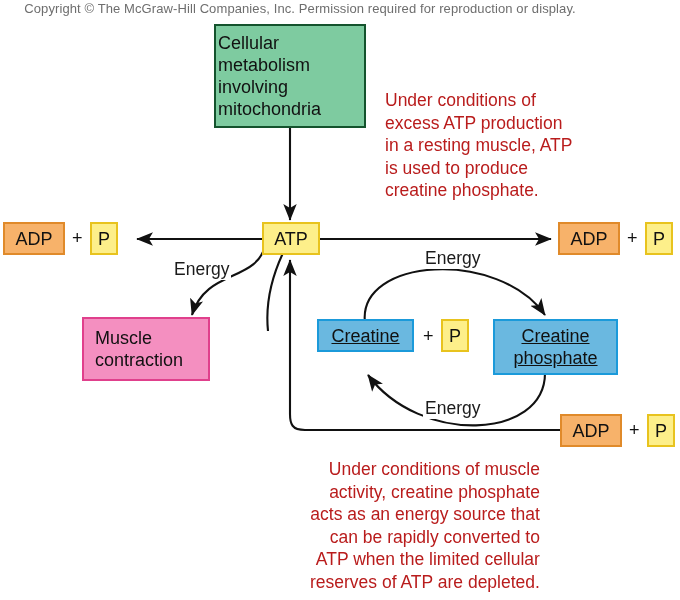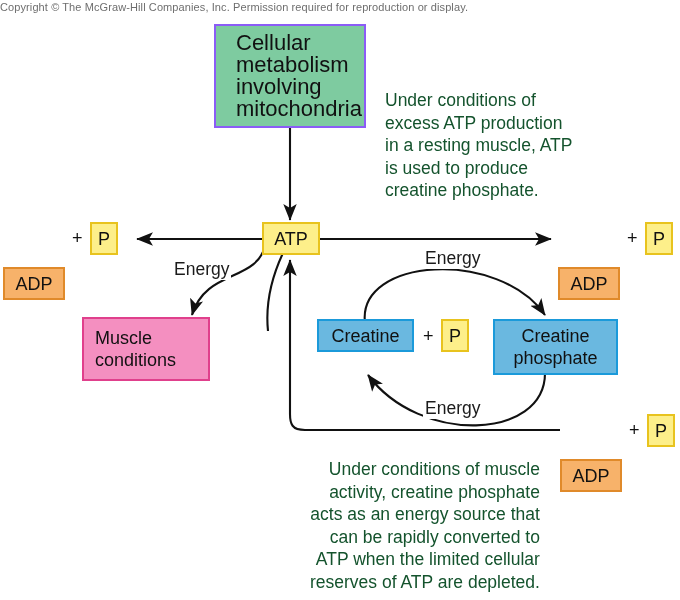--- a/index.html
+++ b/index.html
@@ -25,72 +25,73 @@
     top: 0;
     width: 680px;
     height: 600px;
     pointer-events: none;
   }
   .copyright {
     position: absolute;
     top: 1px;
     left: 0;
     width: 600px;
-    font-size: 11px;
+    text-align: center;
+    font-size: 13px;
     color: #6e6e6e;
     letter-spacing: 0.1px;
     white-space: nowrap;
   }
   .note {
     position: absolute;
     font-size: 17.5px;
     line-height: 22.6px;
-    color: #14532d;
+    color: #b91c1c;
     white-space: pre-line;
   }
   #note-left  { left: 44px;  top: 136px; }
   #note-right { left: 385px; top: 89px;  }
   #note-bottom{ left: 310px; top: 458px; text-align: right; }
 
   .nodebox {
     position: absolute;
     box-sizing: border-box;
     display: flex;
     align-items: center;
     justify-content: center;
     text-align: center;
     line-height: 22px;
     white-space: pre-line;
   }
   .green {
     background: #7ecba0;
-    border: 2px solid #8b5cf6;
-    font-size: 22px;
+    border: 2px solid #14532d;
+    font-size: 18px;
     justify-content: flex-start;
     text-align: left;
-    padding-left: 20px;
+    padding-left: 2px;
   }
   .pink {
     background: #f48fc0;
     border: 2px solid #e0408c;
     font-size: 18px;
     justify-content: flex-start;
     text-align: left;
     padding-left: 11px;
   }
   .blue {
     background: #6ab8e0;
     border: 2px solid #1b9ada;
     font-size: 18px;
+    text-decoration: underline;
   }
   .orange {
     background: #f7b26a;
     border: 2px solid #e08a2a;
     font-size: 18px;
-    margin-top: 45px;
   }
   .yellow {
     background: #fdef8a;
     border: 2px solid #e8c31e;
     font-size: 18px;
   }
   .plus {
     position: absolute;
     font-size: 18px;
     color: #111111;
@@ -154,21 +155,21 @@
   <div class="nodebox orange" id="box-adp-right" style="left:558px; top:222px; width:62px; height:33px;">
     <span>ADP</span>
   </div>
   <div class="plus" style="left:627px; top:228px;">+</div>
   <div class="nodebox yellow" id="box-p-right" style="left:645px; top:222px; width:28px; height:33px;">
     <span>P</span>
   </div>
 
   <div class="nodebox pink" id="box-muscle" style="left:82px; top:317px; width:128px; height:64px;">
     <span>Muscle
-conditions</span>
+contraction</span>
   </div>
 
   <div class="nodebox blue" id="box-creatine" style="left:317px; top:319px; width:97px; height:33px;">
     <span>Creatine</span>
   </div>
   <div class="plus" style="left:423px; top:326px;">+</div>
   <div class="nodebox yellow" id="box-p-creatine" style="left:441px; top:319px; width:28px; height:33px;">
     <span>P</span>
   </div>
 

